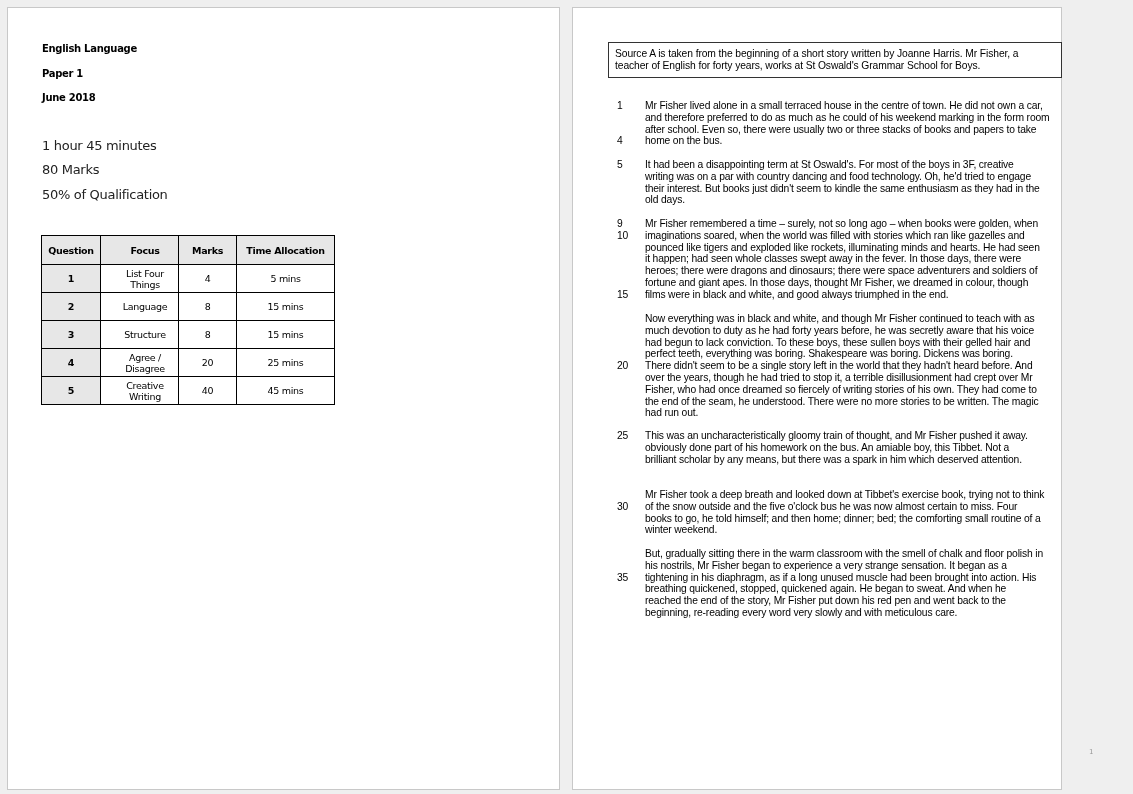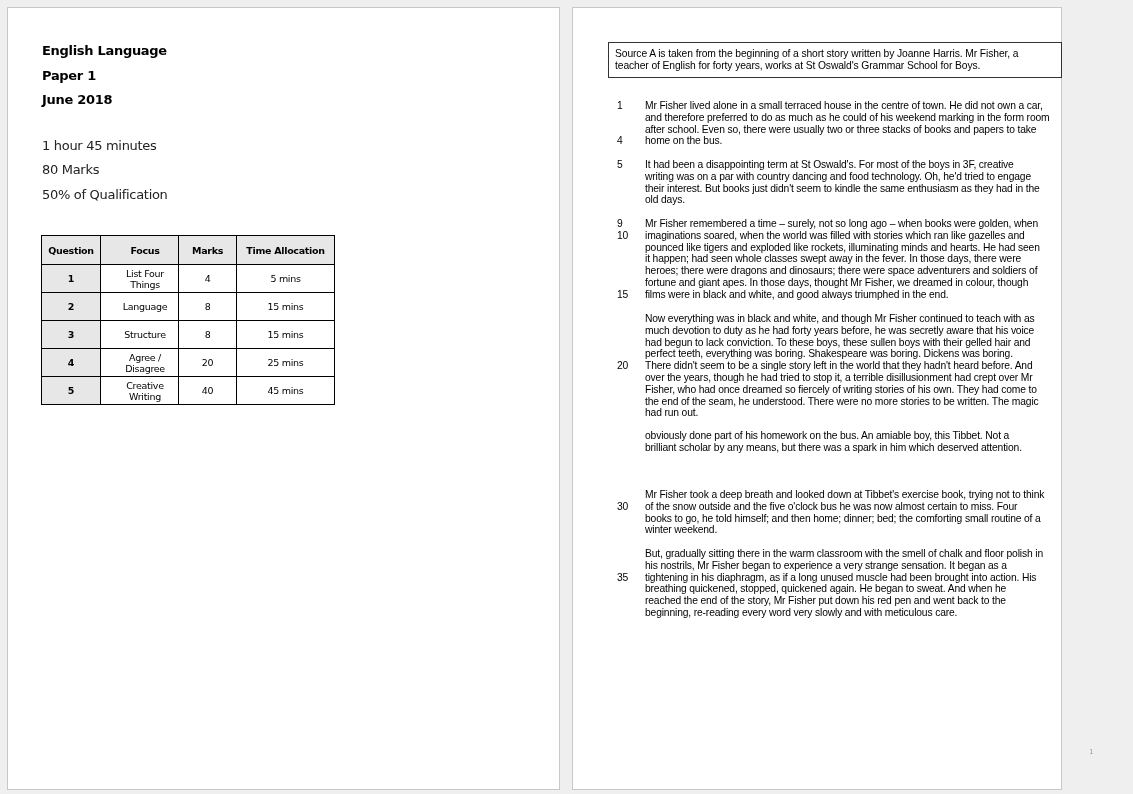--- a/index.html
+++ b/index.html
@@ -7,21 +7,21 @@
     width: 1133px; height: 794px; background: #efefef; position: relative; overflow: hidden;
     font-family: "Liberation Sans", sans-serif; color: #000;
   }
   .page {
     position: absolute; background: #fff; border: 1px solid #c8c8c8; box-sizing: border-box;
   }
   #page-left { left: 7px; top: 7px; width: 553px; height: 783px; }
   #page-right { left: 572px; top: 7px; width: 490px; height: 783px; }
 
   .meta-bold {
-    position: absolute; left: 34px; font-family: "DejaVu Sans", sans-serif; font-size: 13px;
+    position: absolute; left: 34px; font-family: "DejaVu Sans", sans-serif; font-size: 10px;
     font-weight: bold; letter-spacing: -0.3px;
   }
   .meta-plain {
     position: absolute; left: 34px; font-family: "DejaVu Sans", sans-serif; font-size: 13px;
     letter-spacing: -0.3px; color: #222;
   }
 
   table.qtable {
     position: absolute; left: 33px; top: 227px; border-collapse: collapse;
     font-family: "DejaVu Sans", sans-serif; font-size: 9.5px; letter-spacing: -0.3px;
@@ -136,20 +136,21 @@
         <span class="ln"><span class="lnum"></span><span>much devotion to duty as he had forty years before, he was secretly aware that his voice</span></span>
         <span class="ln"><span class="lnum"></span><span>had begun to lack conviction.  To these boys, these sullen boys with their gelled hair and</span></span>
         <span class="ln"><span class="lnum"></span><span>perfect teeth, everything was boring.  Shakespeare was boring.  Dickens was boring.</span></span>
         <span class="ln"><span class="lnum">20</span><span>There didn't seem to be a single story left in the world that they hadn't heard before.  And</span></span>
         <span class="ln"><span class="lnum"></span><span>over the years, though he had tried to stop it, a terrible disillusionment had crept over Mr</span></span>
         <span class="ln"><span class="lnum"></span><span>Fisher, who had once dreamed so fiercely of writing stories of his own.  They had come to</span></span>
         <span class="ln"><span class="lnum"></span><span>the end of the seam, he understood.  There were no more stories to be written.  The magic</span></span>
         <span class="ln"><span class="lnum"></span><span>had run out.</span></span>
       </div>
       <div class="para" style="top: 422px;">
+        <span class="ln"><span class="lnum">25</span><span>This was an uncharacteristically gloomy train of thought, and Mr Fisher pushed it away.</span></span>
         <span class="ln"><span class="lnum"></span><span>obviously done part of his homework on the bus.  An amiable boy, this Tibbet.  Not a</span></span>
         <span class="ln"><span class="lnum"></span><span>brilliant scholar by any means, but there was a spark in him which deserved attention.</span></span>
       </div>
       <div class="para" style="top: 481px;">
         <span class="ln"><span class="lnum"></span><span>Mr Fisher took a deep breath and looked down at Tibbet's exercise book, trying not to think</span></span>
         <span class="ln"><span class="lnum">30</span><span>of the snow outside and the five o'clock bus he was now almost certain to miss.  Four</span></span>
         <span class="ln"><span class="lnum"></span><span>books to go, he told himself; and then home; dinner; bed; the comforting small routine of a</span></span>
         <span class="ln"><span class="lnum"></span><span>winter weekend.</span></span>
       </div>
       <div class="para" style="top: 540px;">

